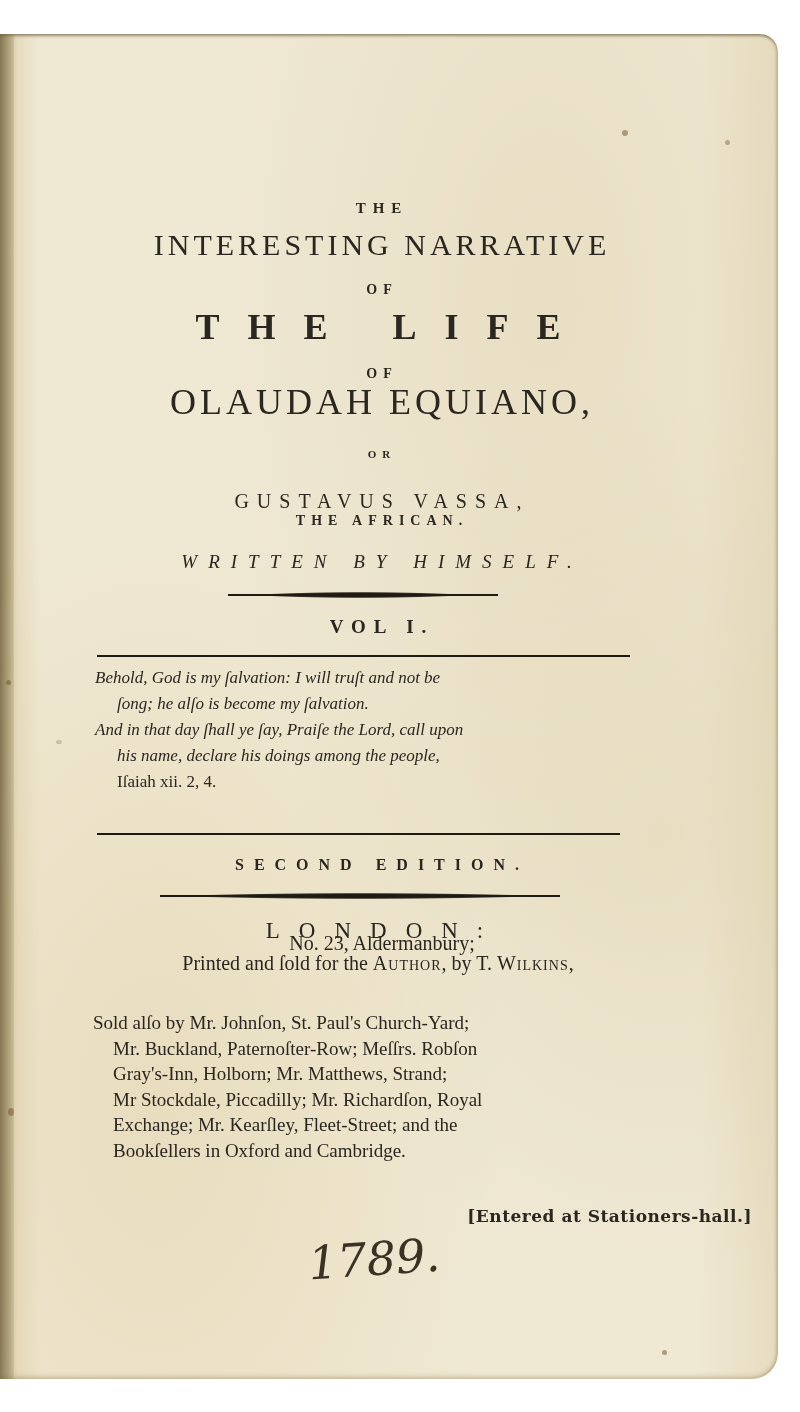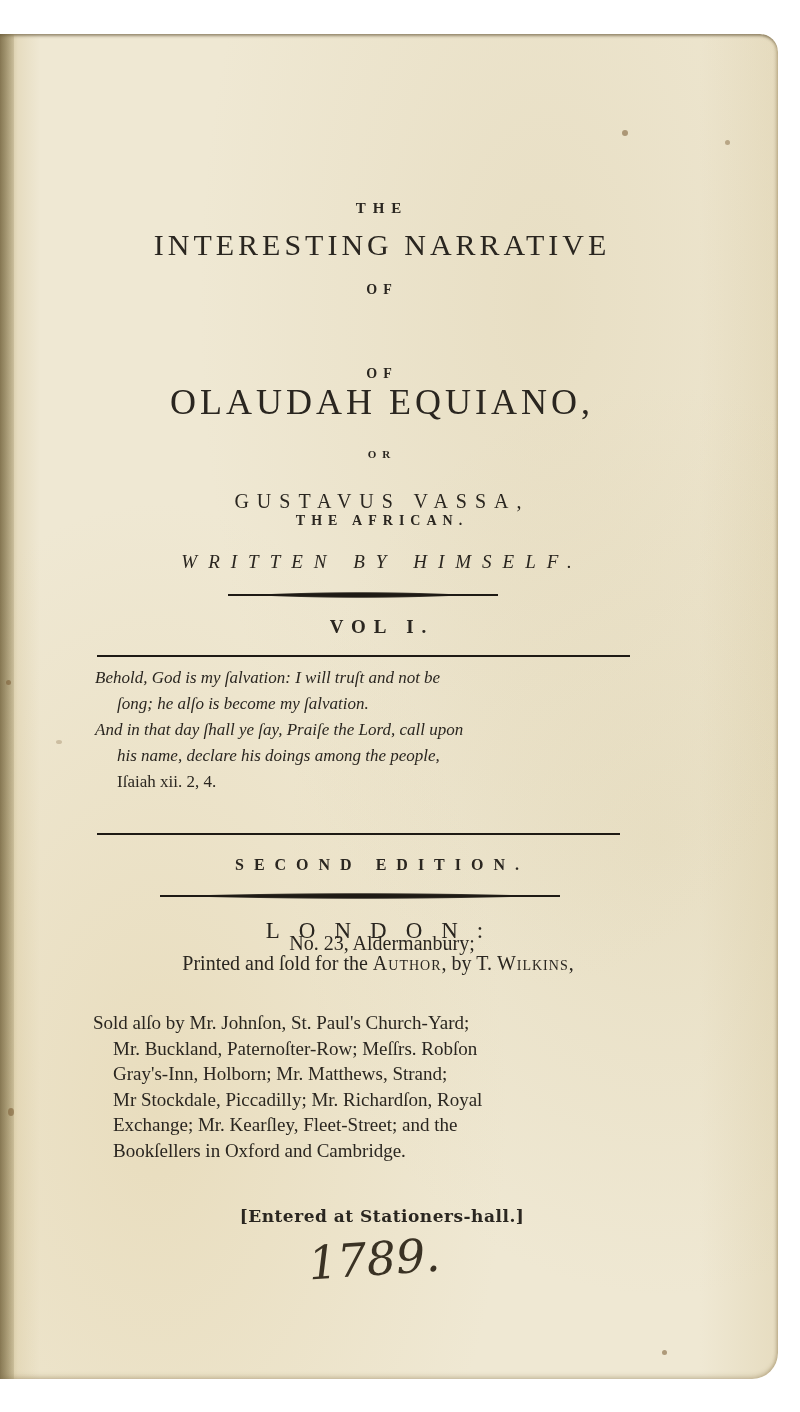--- a/index.html
+++ b/index.html
@@ -66,21 +66,21 @@
     .t-or { top: 448px; font-size: 11px; letter-spacing: 6px; font-weight: bold; left: 12px; }
     .t-gus { top: 466px; font-size: 20px; letter-spacing: 8px; left: 12px; margin-top: 24px; }
     .t-afr { top: 513px; font-size: 14px; letter-spacing: 6px; font-weight: bold; left: 12px; }
     .t-written { top: 551px; font-size: 19px; letter-spacing: 11px; font-style: italic; left: 12px; }
     .t-vol { top: 616px; font-size: 19px; letter-spacing: 8px; font-weight: bold; left: 12px; }
     .t-second { top: 856px; font-size: 16px; letter-spacing: 10px; font-weight: bold; left: 12px; }
     .t-london { top: 918px; font-size: 23px; letter-spacing: 19px; left: 14px; }
     .t-printed { top: 952px; font-size: 20px; left: 8px; }
     .t-printed .sc { font-variant: small-caps; letter-spacing: 1px; }
     .t-aldermanbury { top: 932px; font-size: 20px; left: 12px; }
-    .t-entered { top: 1206px; font-size: 17px; font-weight: bold; left: 12px; font-family: "DejaVu Serif", serif; letter-spacing: 0.5px; }
+    .t-entered { top: 1206px; font-size: 17px; font-weight: bold; left: 12px; font-family: "DejaVu Serif", serif; letter-spacing: 0.5px; text-align: right; }
     .t-year {
       top: 1232px;
       font-size: 46px;
       left: 4px;
       font-style: italic;
       color: #3a3224;
       transform: rotate(-4deg);
       font-family: "DejaVu Serif", serif;
     }
 
@@ -134,20 +134,21 @@
 <div class="spot" style="left:6px;top:680px;width:5px;height:5px;"></div>
 <div class="spot" style="left:56px;top:740px;width:6px;height:4px;opacity:0.5;"></div>
 <div class="spot" style="left:8px;top:1108px;width:6px;height:8px;"></div>
 <div class="spot" style="left:662px;top:1350px;width:5px;height:5px;"></div>
 
 <div class="content">
 
   <div class="line t-the">THE</div>
   <div class="line t-narr">INTERESTING NARRATIVE</div>
   <div class="line t-of1">OF</div>
+  <div class="line t-life">THE LIFE</div>
   <div class="line t-of2">OF</div>
   <div class="line t-name">OLAUDAH EQUIANO,</div>
   <div class="line t-or">OR</div>
   <div class="line t-gus">GUSTAVUS VASSA,</div>
   <div class="line t-afr">THE AFRICAN.</div>
   <div class="line t-written">WRITTEN BY HIMSELF.</div>
 
   <div class="swell-thin" style="left:228px;top:594px;width:270px;"></div>
   <div class="swell" style="left:260px;top:592px;width:200px;"></div>
 

